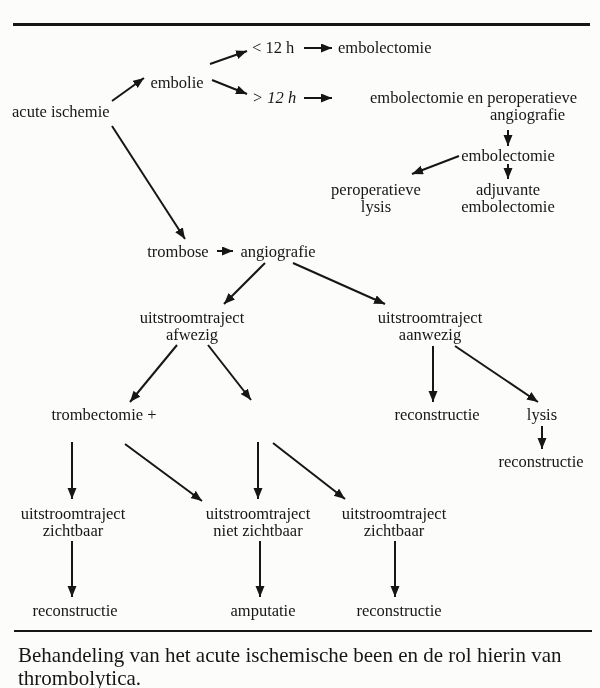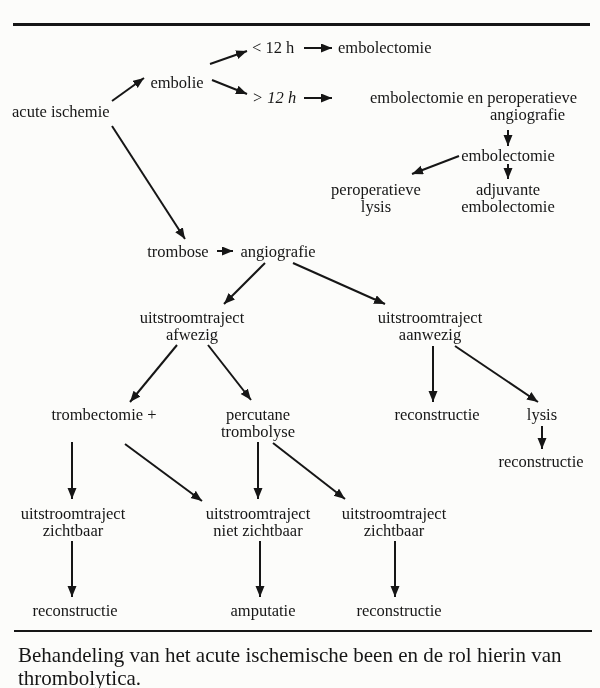--- a/index.html
+++ b/index.html
@@ -92,24 +92,20 @@
 
   <div class="node" style="left:430px;top:309px;">
     <div>uitstroomtraject</div>
     <div>aanwezig</div>
   </div>
 
   <div class="node" style="left:104px;top:406px;">
     <div>trombectomie +</div>
   </div>
 
-  <div class="node" style="left:258px;top:406px;">
-    <div>percutane</div>
-    <div>trombolyse</div>
-  </div>
 
   <div class="node" style="left:437px;top:406px;">reconstructie</div>
 
   <div class="node" style="left:542px;top:406px;">lysis</div>
 
   <div class="node" style="left:541px;top:453px;">reconstructie</div>
 
   <div class="node" style="left:73px;top:505px;">
     <div>uitstroomtraject</div>
     <div>zichtbaar</div>

